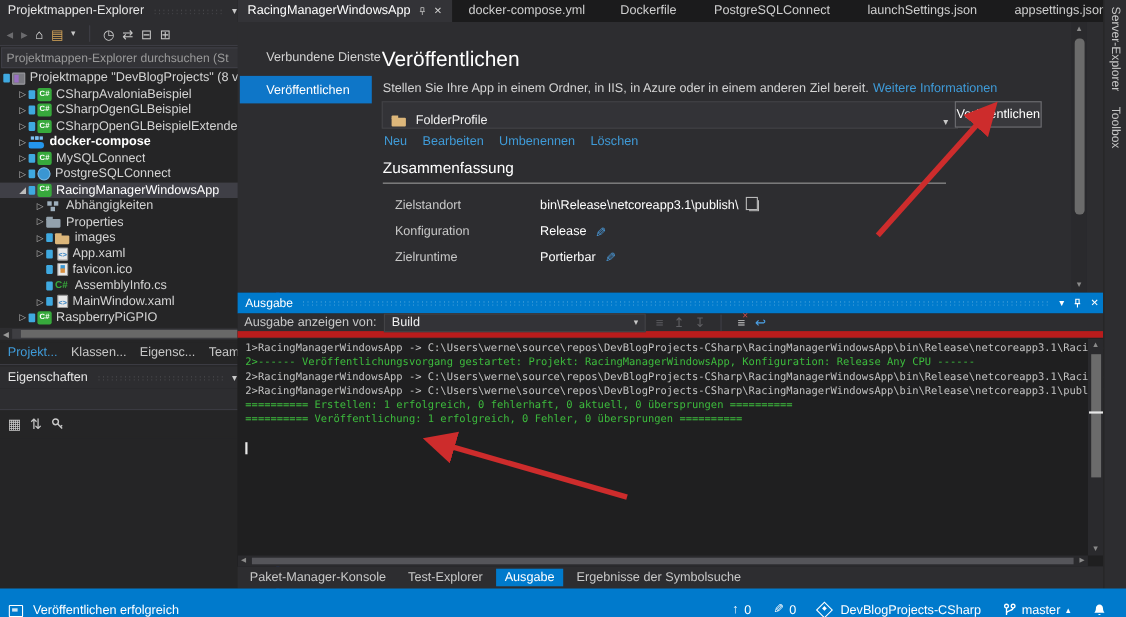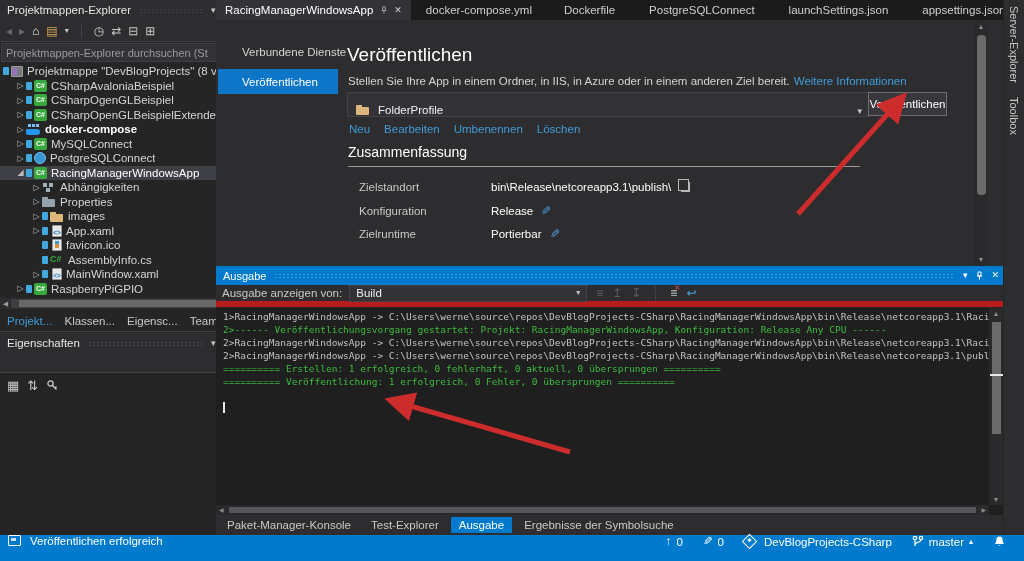--- a/index.html
+++ b/index.html
@@ -127,21 +127,21 @@
   #bottom-tabs{position:absolute;left:0;top:515px;width:100%;height:20px;background:#2d2d30;display:flex;align-items:center;gap:4px;padding-left:3px;font-size:11.5px;color:#c8c8c8}
   #bottom-tabs .btab{padding:2px 8px;white-space:nowrap;cursor:pointer}
   #bottom-tabs .btab.active{background:#007acc;color:#fff}
 
   
   #right-rail{position:absolute;left:1003px;top:0;width:21px;height:535px;background:#2d2d30;border-left:1px solid #252526}
   .vtab{writing-mode:vertical-rl;color:#c8c8c8;font-size:11px;margin:6px 0 0 4px;white-space:nowrap;cursor:pointer}
   .vtab + .vtab{margin-top:14px}
 
   
-  #statusbar{position:absolute;left:0;top:535px;width:1024px;height:26px;background:#007acc;color:#fff;display:flex;align-items:flex-start;font-size:11.5px}
+  #statusbar{position:absolute;left:0;top:535px;width:1024px;height:26px;background:#007acc;color:#fff;display:flex;align-items:flex-end;font-size:11.5px}
   .sb-ic{width:13px;height:11px;border:1px solid #fff;margin:0 9px 0 8px;border-radius:1px;position:relative}
   .sb-ic::after{content:"";position:absolute;left:2px;top:2px;width:5px;height:3px;background:#fff;opacity:.8}
   .sb-right{margin-left:auto;display:flex;align-items:center;gap:6px;padding-right:18px}
   .sb-right .grp{display:flex;align-items:center;gap:5px;margin-left:14px;cursor:pointer}
   .sb-right svg{display:block}
   .scico{width:11px;height:11px;border:1.4px solid #fff;transform:rotate(45deg);position:relative}
   .scico::after{content:"";position:absolute;left:2px;top:2px;width:3px;height:3px;background:#fff}
 
   svg.mini{display:inline-block;vertical-align:middle}
   #arrows{position:absolute;inset:0;z-index:60;pointer-events:none}

